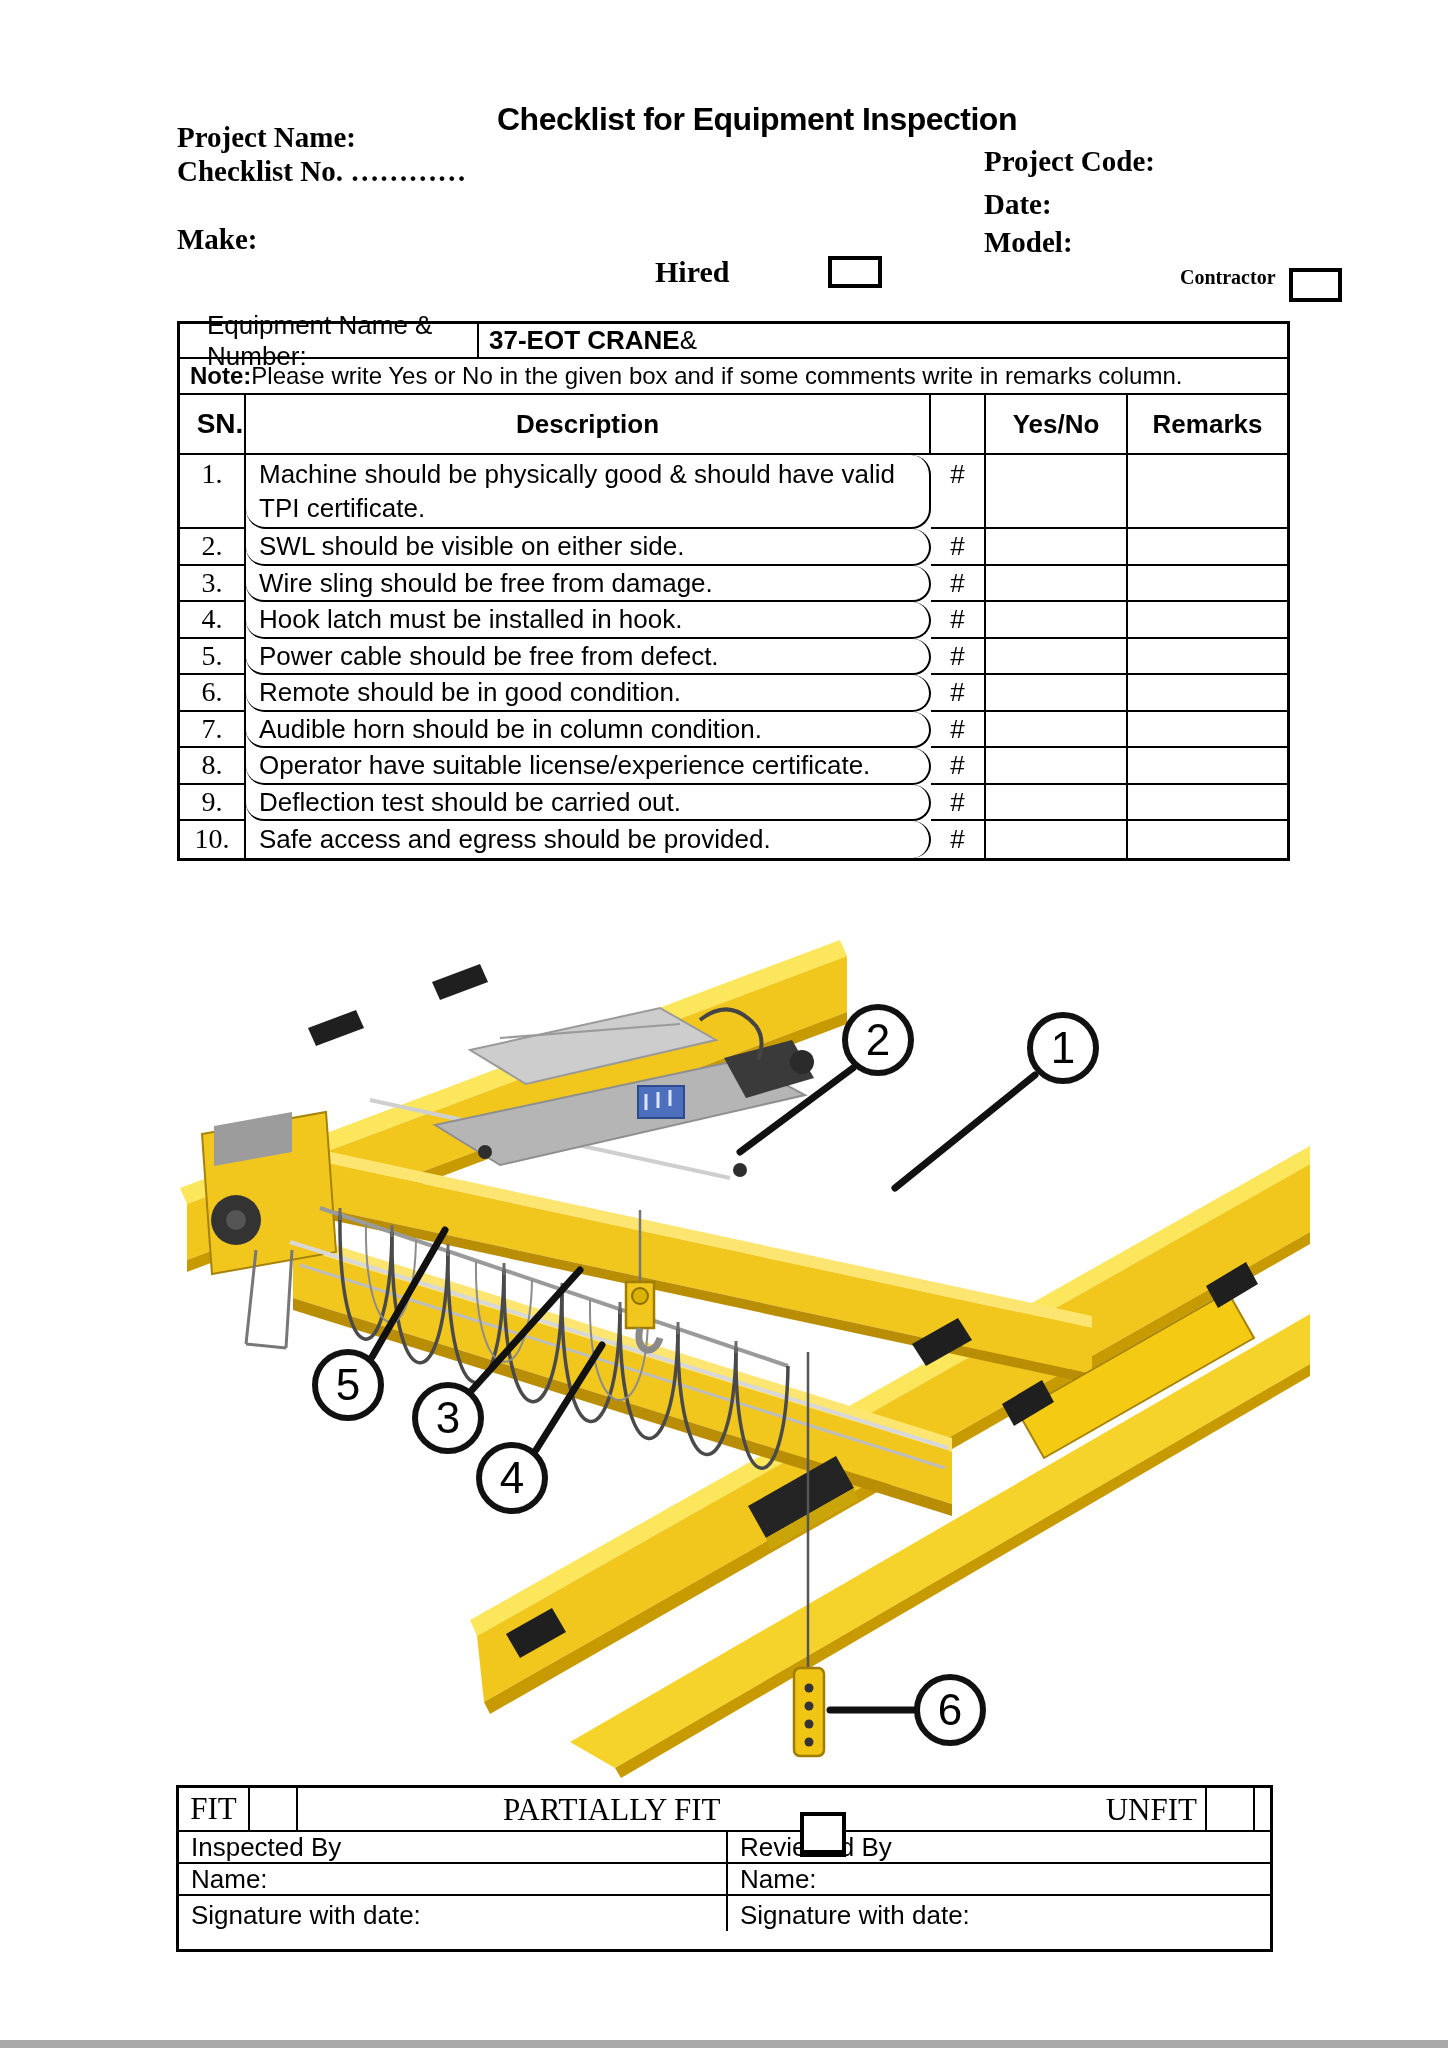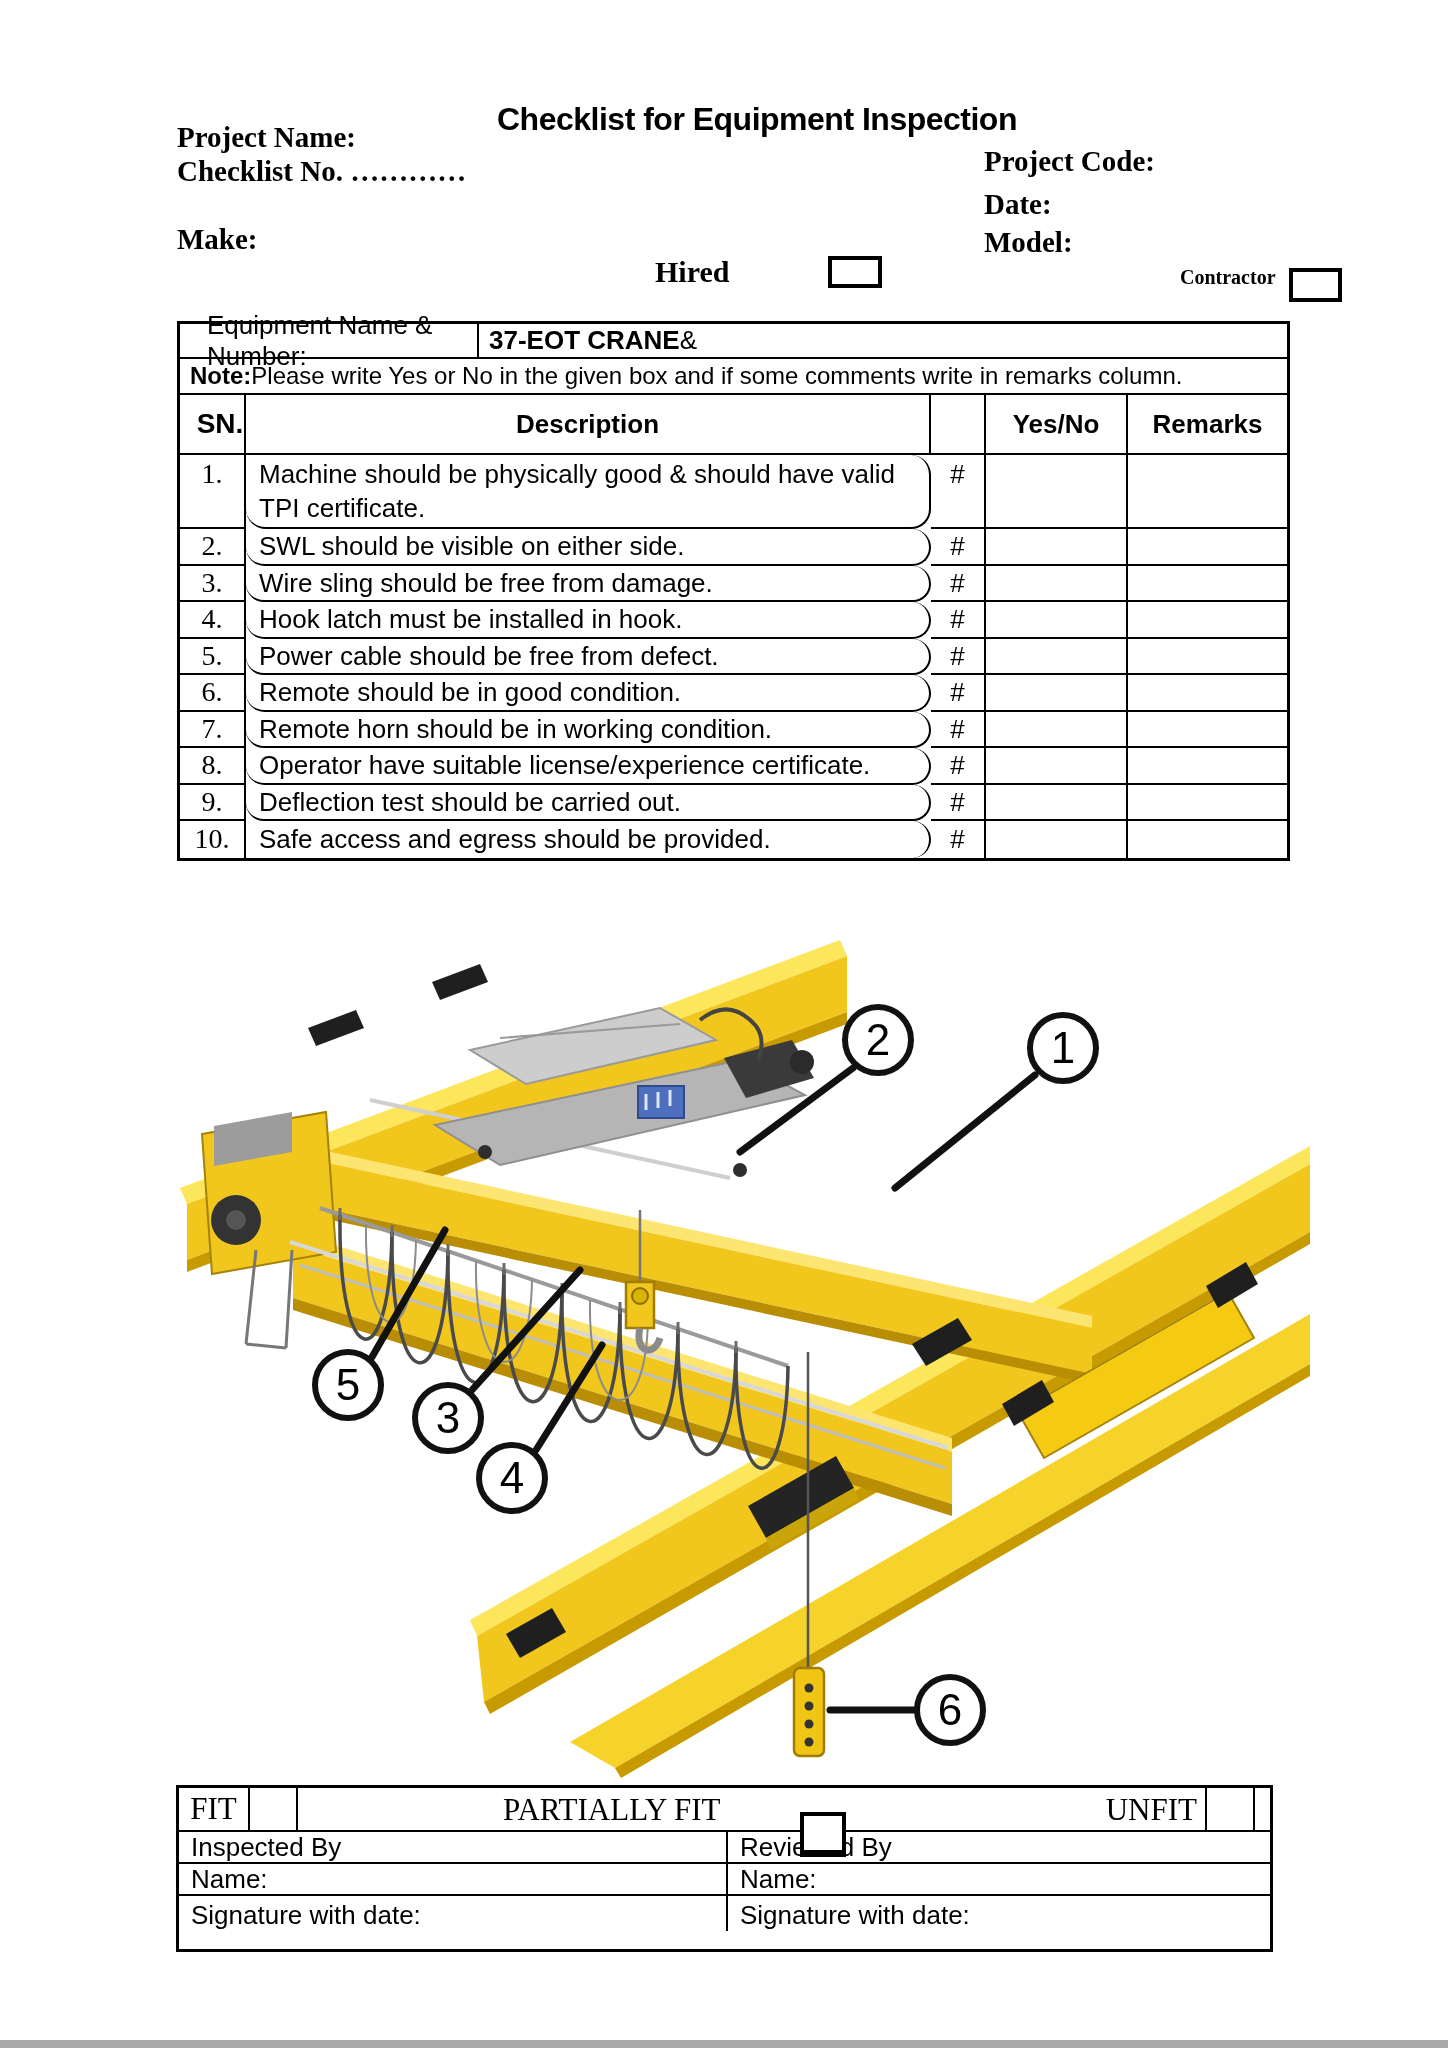--- a/index.html
+++ b/index.html
@@ -136,21 +136,21 @@
       <div class="cell"></div>
       <div class="cell lc"></div>
 
       <div class="cell sn">6.</div>
       <div class="cell desc">Remote should be in good condition.</div>
       <div class="cell hash">#</div>
       <div class="cell"></div>
       <div class="cell lc"></div>
 
       <div class="cell sn">7.</div>
-      <div class="cell desc">Remote horn should be in working condition.</div>
+      <div class="cell desc">Audible horn should be in column condition.</div>
       <div class="cell hash">#</div>
       <div class="cell"></div>
       <div class="cell lc"></div>
 
       <div class="cell sn">8.</div>
       <div class="cell desc">Operator have suitable license/experience certificate.</div>
       <div class="cell hash">#</div>
       <div class="cell"></div>
       <div class="cell lc"></div>
 

